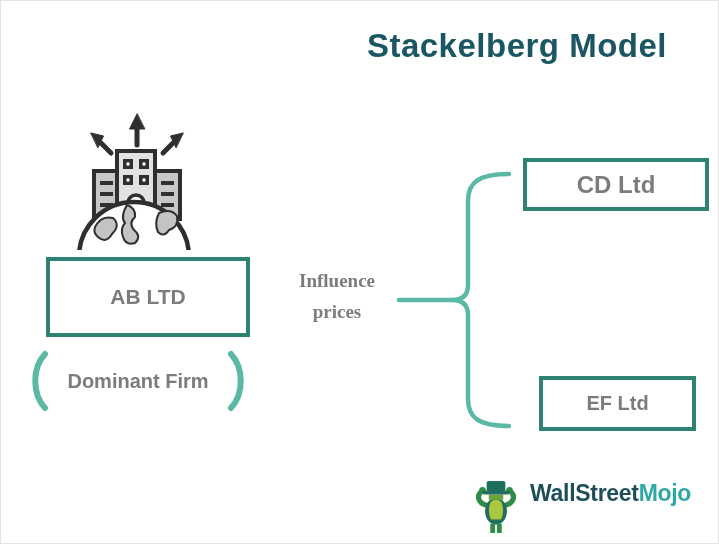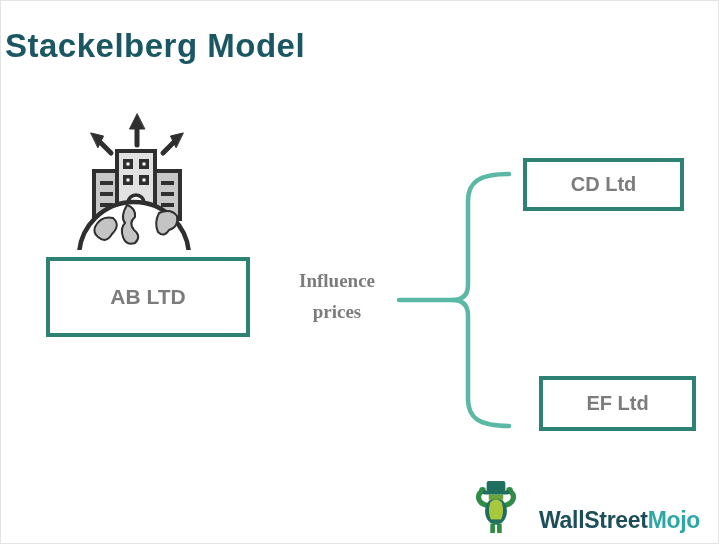--- a/index.html
+++ b/index.html
@@ -10,41 +10,41 @@
     position: relative;
     width: 719px;
     height: 544px;
     background: #ffffff;
     border: 1px solid #e3e3e3;
     overflow: hidden;
   }
 
   .page-title {
     position: absolute;
-    left: 4px; top: 26px;
+    left: 16px; top: 26px;
     width: 650px;
-    text-align: left;
+    text-align: right;
     font-size: 33px;
     font-weight: bold;
     color: #1b5763;
     letter-spacing: 0.5px;
   }
 
   .firm-box {
     position: absolute;
     border: 4px solid #2e8273;
     background: #ffffff;
     display: flex;
     align-items: center;
     justify-content: center;
     font-weight: bold;
     color: #7c7c7c;
   }
   .box-leader   { left: 45px;  top: 256px; width: 204px; height: 80px; font-size: 21px; }
-  .box-follower1{ left: 522px; top: 157px; width: 161px; height: 53px; font-size: 20px; }
+  .box-follower1{ left: 522px; top: 157px; width: 186px; height: 53px; font-size: 24px; }
   .box-follower2{ left: 538px; top: 375px; width: 157px; height: 55px; font-size: 20px; }
 
   .leader-icon { position: absolute; left: 66px; top: 104px; }
 
   .dominant-tag {
     position: absolute;
     left: 26px; top: 348px;
     width: 222px; height: 64px;
     display: flex;
     align-items: center;
@@ -69,22 +69,22 @@
     line-height: 1.65;
     font-family: Liberation Serif, serif;
   }
 
   .connector { position: absolute; left: 390px; top: 160px; }
 
   .brand {
     position: absolute;
     left: 474px; top: 479px;
     display: flex;
-    align-items: flex-end;
-    gap: 22px;
+    align-items: flex-start;
+    gap: 13px;
   }
   .brand-text { font-size: 23px; font-weight: bold; letter-spacing: -0.3px; }
   .brand-dark   { color: #1d4e5a; }
   .brand-accent { color: #2fa7a5; }
 </style>
 </head>
 <body>
 
 <div class="canvas">
 
@@ -132,20 +132,29 @@
         <path d="M60,100 q9,3 8,12 q-7,6 -1,13 q8,6 1,13 q-9,3 -12,-6 q-3,-9 2,-14 q-5,-6 2,-18 z"></path>
         <path d="M92,108 q12,-5 18,3 q2,11 -8,14 q-5,8 -11,2 q-4,-9 1,-19 z"></path>
       </g>
     </g>
   </svg>
 
   <div class="firm-box box-leader">
     <span>AB LTD</span>
   </div>
 
+  <div class="dominant-tag">
+    <svg width="22" height="64" viewBox="0 0 22 64">
+      <path d="M18,5 C5,19 5,45 18,59" fill="none" stroke="#5ab8a5" stroke-width="6" stroke-linecap="round"></path>
+    </svg>
+    <span class="tag-text">Dominant Firm</span>
+    <svg width="22" height="64" viewBox="0 0 22 64">
+      <path d="M4,5 C17,19 17,45 4,59" fill="none" stroke="#5ab8a5" stroke-width="6" stroke-linecap="round"></path>
+    </svg>
+  </div>
 
   <div class="relation-label">Influence prices</div>
 
   <svg class="connector" width="130" height="275" viewBox="0 0 130 275">
     <g fill="none" stroke="#5ab8a5" stroke-width="4.5" stroke-linecap="round">
       <path d="M8,139 L62,139"></path>
       <path d="M118,13 C88,13 77,21 77,40 L77,124 C77,134 72,139 61,139 C72,139 77,144 77,154 L77,238 C77,257 88,265 118,265"></path>
     </g>
   </svg>
 

